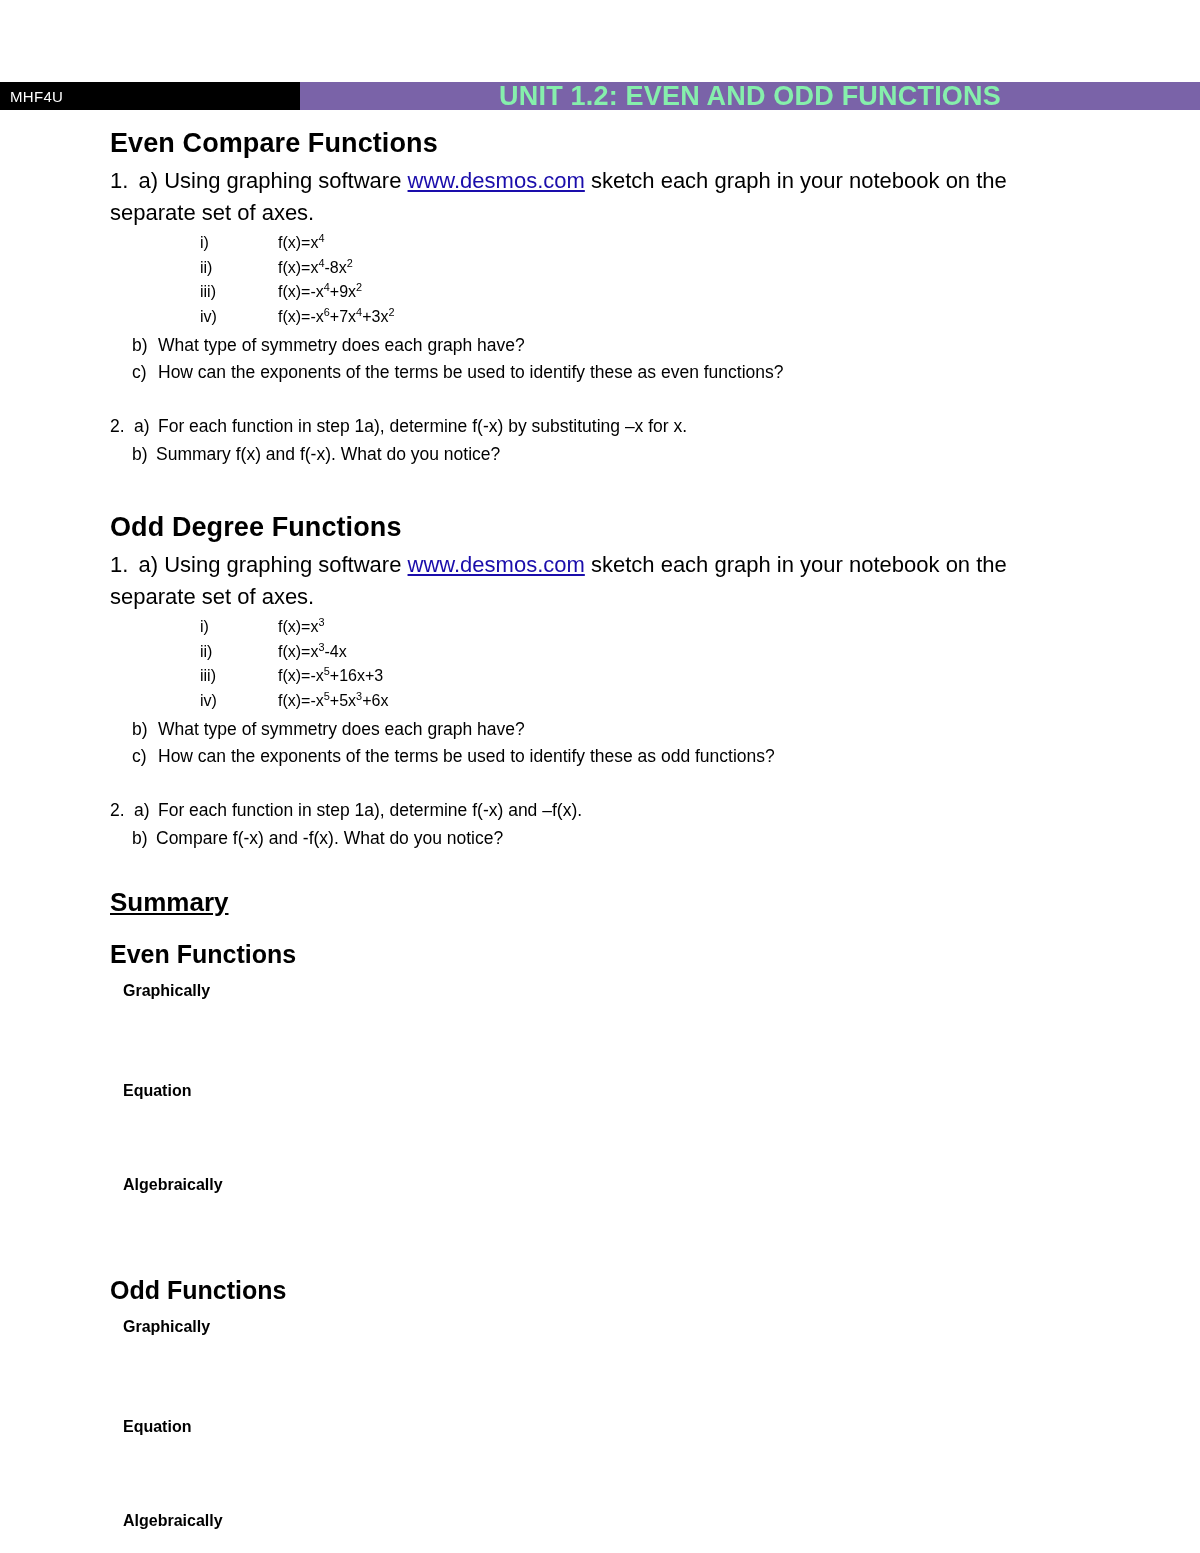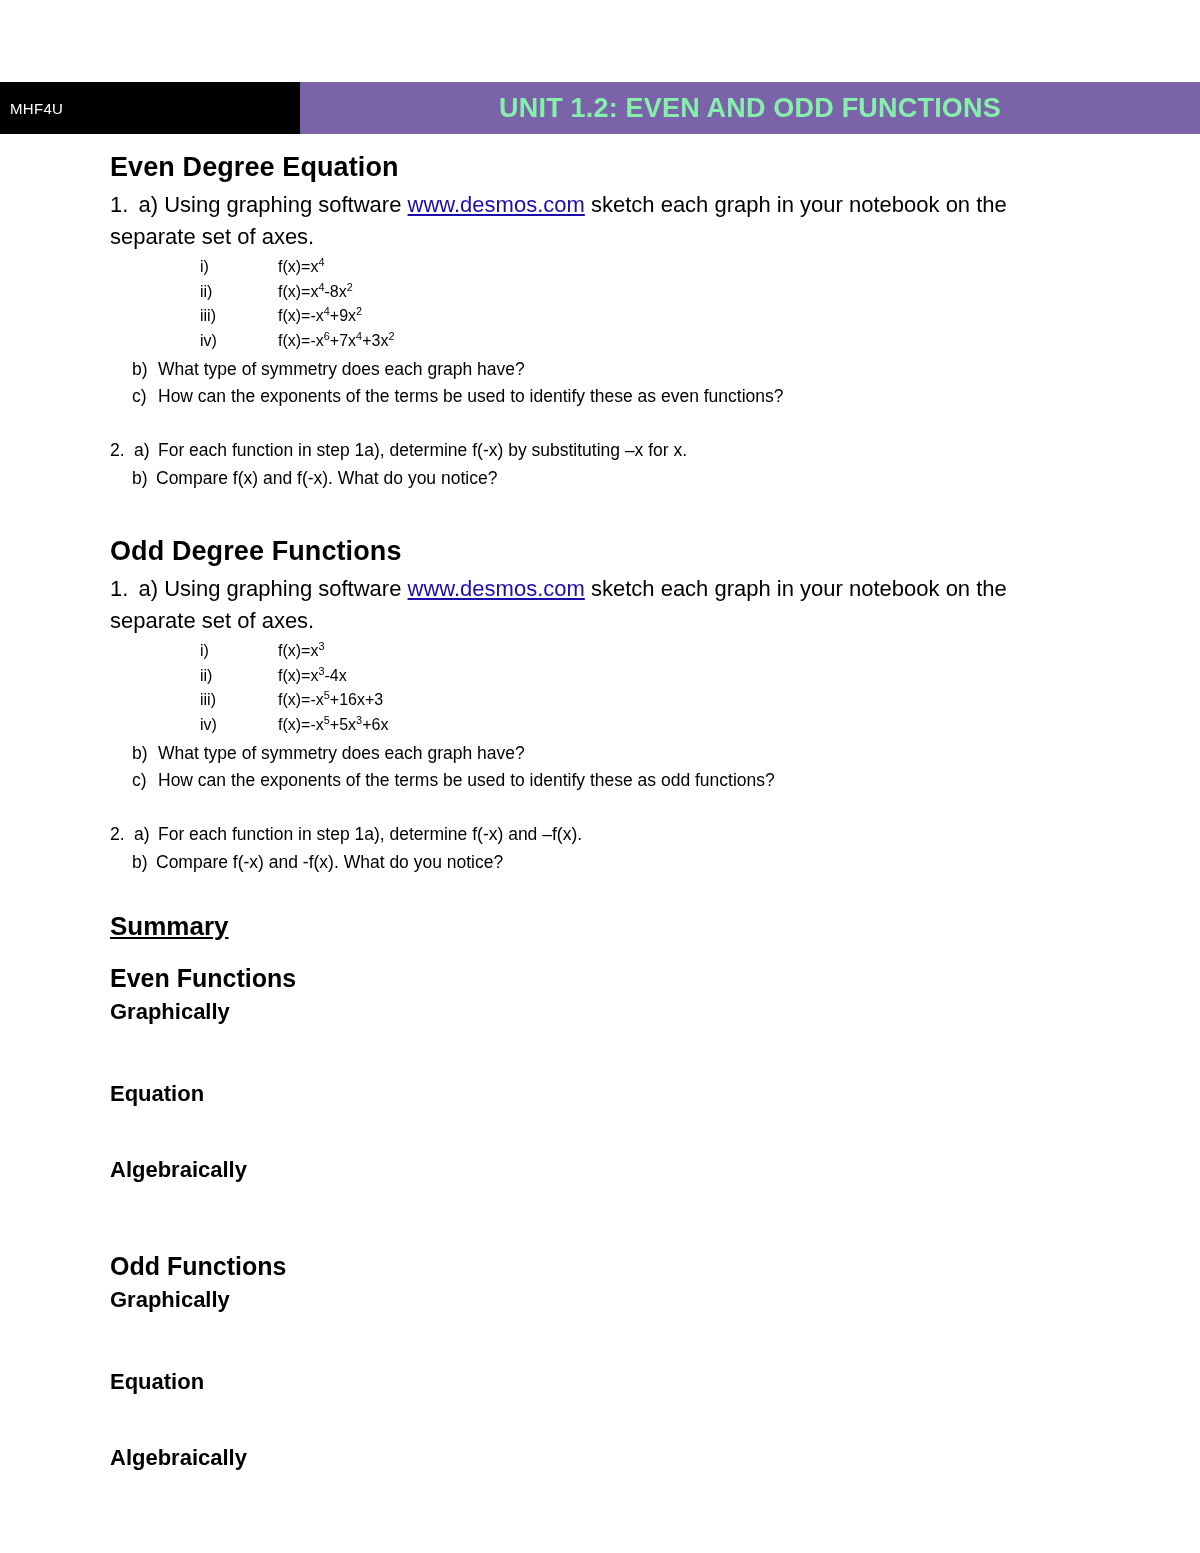--- a/index.html
+++ b/index.html
@@ -23,21 +23,21 @@
   }
   .content {
     padding: 0 110px 0 110px;
   }
 
   
   .header-bar {
     display: flex;
     align-items: stretch;
     margin: 82px 0 0 0;
-    height: 52px;
+    height: 28px;
   }
   .header-left {
     background: #000000;
     color: #ffffff;
     width: 300px;
     display: flex;
     align-items: center;
     padding-left: 10px;
     box-sizing: border-box;
     font-size: 15px;
@@ -119,23 +119,23 @@
     font-weight: bold;
     text-decoration: underline;
     margin: 36px 0 22px 0;
   }
   h3.sub-head {
     font-size: 25px;
     font-weight: bold;
     margin: 13px 0 6px 0;
   }
   .label-bold {
-    font-size: 22px;
-    font-weight: bold;
-    margin: 0;
+    font-size: 16px;
+    font-weight: bold;
+    margin: 13px;
   }
   .blank-space { height: 56px; }
   .blank-space-sm { height: 50px; }
   h3.neither {
     font-size: 26px;
     font-weight: bold;
     margin: 32px 0 0 0;
   }
   sup {
     font-size: 0.68em;
@@ -152,21 +152,21 @@
     <div class="header-left">
       <span>MHF4U</span>
     </div>
     <div class="header-right">
       <span>UNIT 1.2: EVEN AND ODD FUNCTIONS</span>
     </div>
   </div>
 
   <div class="content">
 
-    <h2 class="section-title">Even Degree Equation</h2>
+    <h2 class="section-title">Even Compare Functions</h2>
 
     <p class="para">
       <span class="num">1.</span>
       <span>a)</span>
       <span>Using graphing software</span>
       <a class="link" href="#">www.desmos.com</a>
       <span>sketch each graph in your notebook on the separate set of axes.</span>
     </p>
 
     <ul class="roman-list">
@@ -194,21 +194,21 @@
     <div class="sub-item">
       <span class="slabel">c)</span><span>How can the exponents of the terms be used to identify these as even functions?</span>
     </div>
 
     <div class="gap-md"></div>
 
     <div class="num-item">
       <span class="slabel">2.</span><span class="slabel">a)</span><span>For each function in step 1a), determine f(-x) by substituting –x for x.</span>
     </div>
     <div class="num-item indent-b">
-      <span class="slabel">b)</span><span>Compare f(x) and f(-x). What do you notice?</span>
+      <span class="slabel">b)</span><span>Summary f(x) and f(-x). What do you notice?</span>
     </div>
 
     <div class="gap-md"></div>
 
     <h2 class="section-title">Odd Degree Functions</h2>
 
     <p class="para">
       <span class="num">1.</span>
       <span>a)</span>
       <span>Using graphing software</span>

